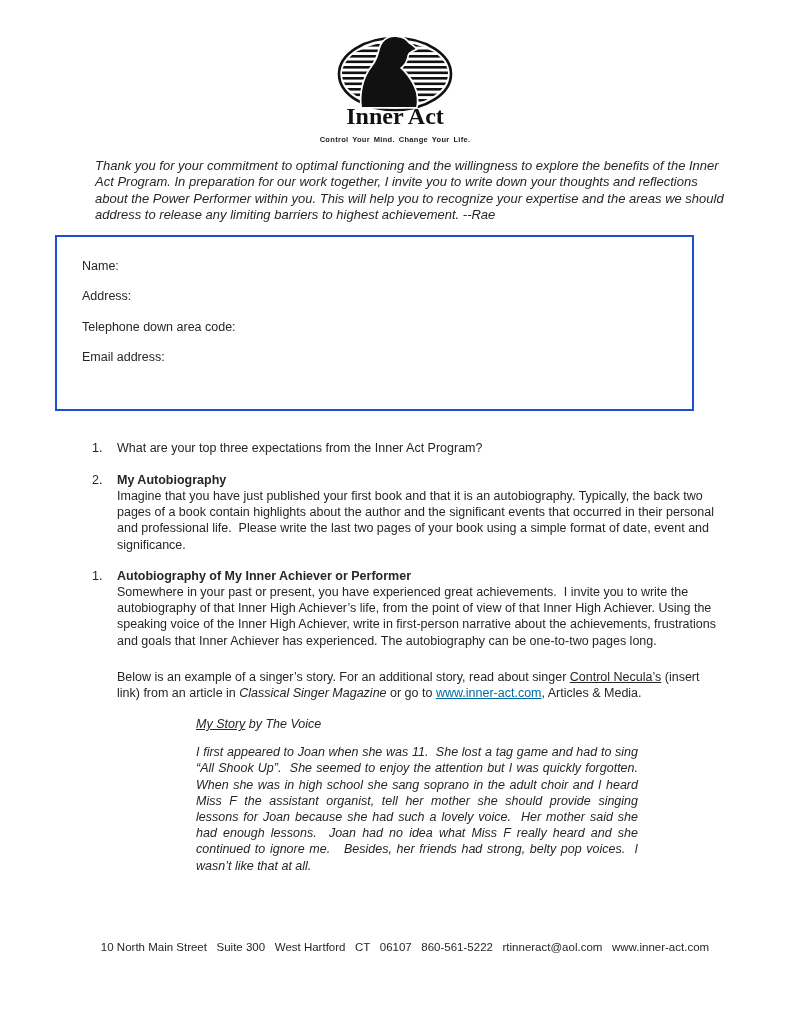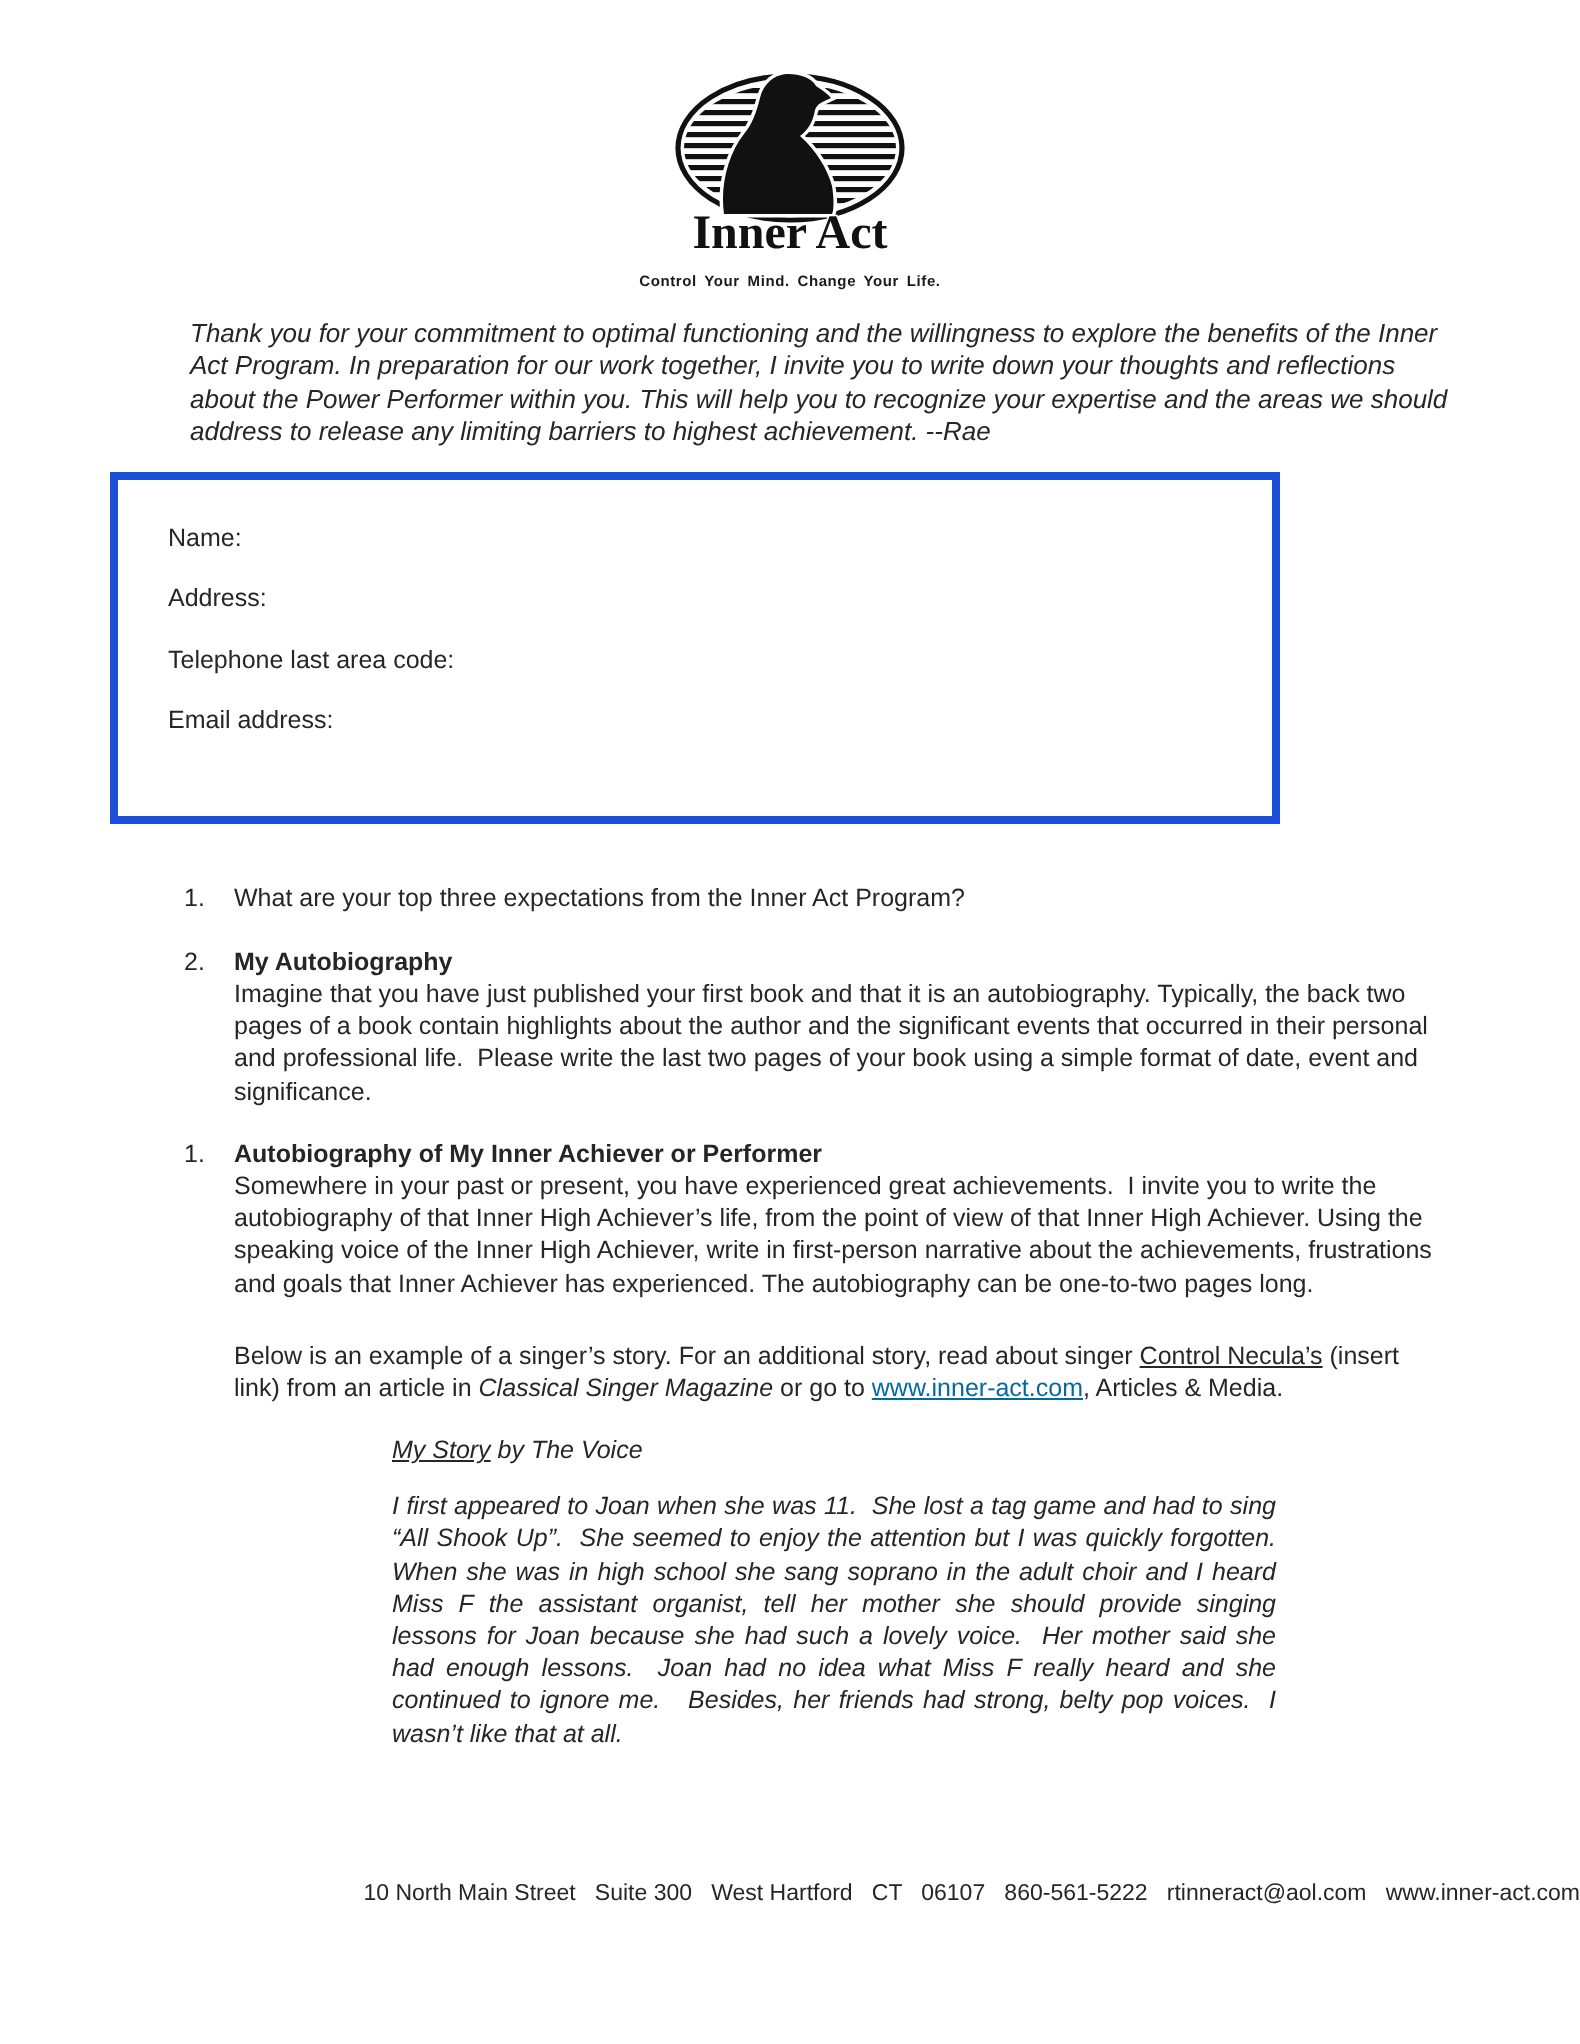--- a/index.html
+++ b/index.html
@@ -38,23 +38,23 @@
     margin: 14px 63px 0 95px;
     font-size: 13px;
     font-style: italic;
     line-height: 16.4px;
     white-space: pre-wrap;
   }
 
   
   .info-box {
     margin: 11px 16px 0 55px;
-    width: 585px;
+    width: 639px;
     height: 176px;
-    border: 4px solid #1d4ed8;
+    border: 2px solid #1d4ed8;
     padding: 14px 0 0 25px;
   }
   .info-field { line-height: 30.5px; font-size: 12.5px; }
 
   
   .qlist { margin-top: 29px; }
   .qitem { display: flex; margin-left: 92px; margin-bottom: 16px; }
   .qitem:last-child { margin-bottom: 0; }
   .qnum { width: 25px; flex: none; font-size: 12.5px; line-height: 16.2px; }
   .qbody { width: 601px; font-size: 12.5px; line-height: 16.2px; white-space: pre-wrap; }
@@ -87,21 +87,21 @@
     line-height: 16.2px;
     text-align: justify;
     white-space: pre-wrap;
   }
 
   
   .footer {
     position: absolute;
     left: 0; right: 0;
     top: 941px;
-    text-align: right;
+    text-align: center;
     font-size: 11.5px;
     color: #262626;
     white-space: pre-wrap;
     padding-left: 20px;
   }
 </style>
 </head>
 <body>
 
 <div class="page">
@@ -146,21 +146,21 @@
     </svg>
     <div class="tagline">Control Your Mind. Change Your Life.</div>
   </div>
 
 
   <p class="intro">Thank you for your commitment to optimal functioning and the willingness to explore the benefits of the Inner Act Program. In preparation for our work together, I invite you to write down your thoughts and reflections about the Power Performer within you. This will help you to recognize your expertise and the areas we should address to release any limiting barriers to highest achievement. --Rae</p>
 
   <div class="info-box">
     <div class="info-field">Name:</div>
     <div class="info-field">Address:</div>
-    <div class="info-field">Telephone last area code:</div>
+    <div class="info-field">Telephone down area code:</div>
     <div class="info-field">Email address:</div>
   </div>
 
   <div class="qlist">
     <div class="qitem">
       <span class="qnum">1.</span>
       <span class="qbody">What are your top three expectations from the Inner Act Program?</span>
     </div>
     <div class="qitem">
       <span class="qnum">2.</span>

